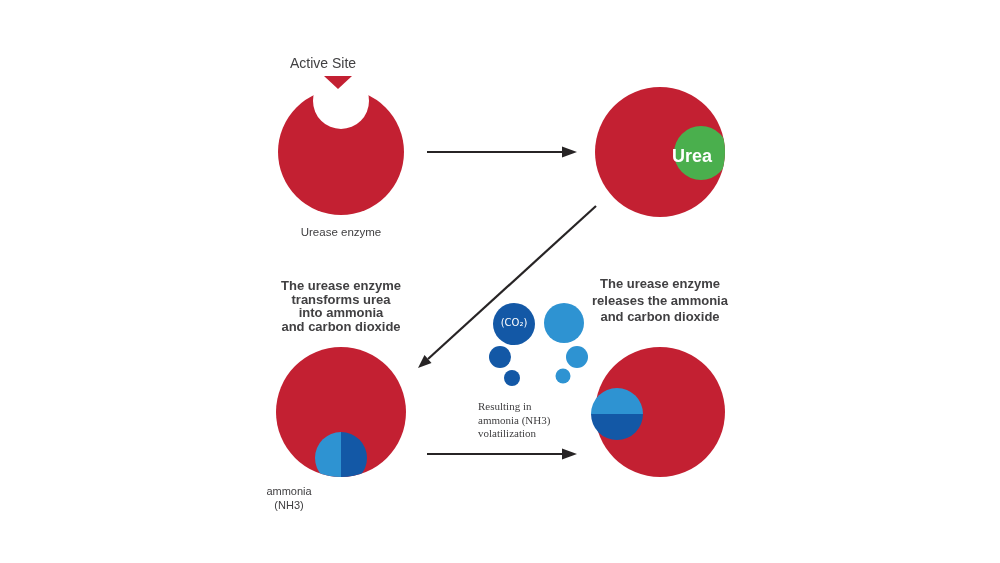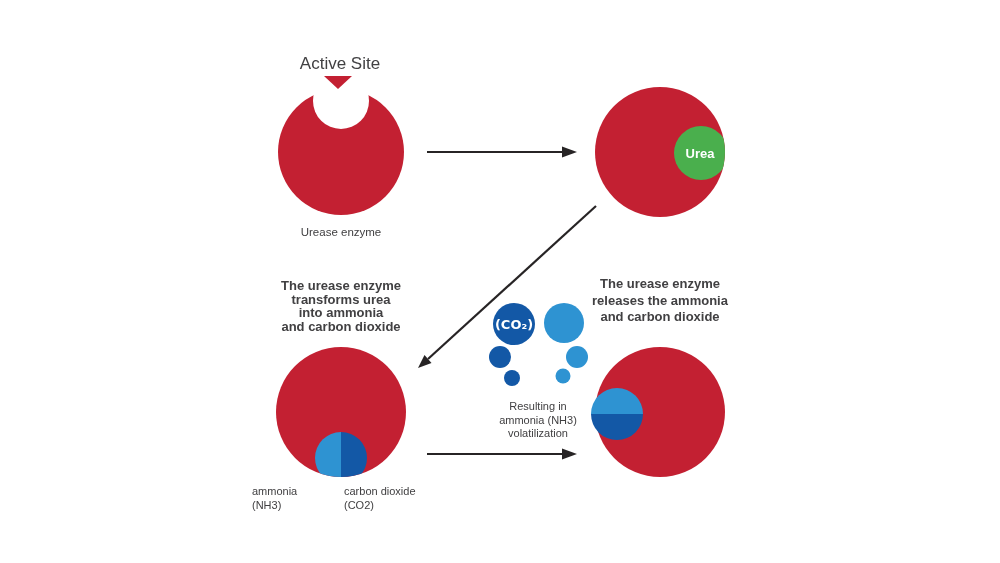--- a/index.html
+++ b/index.html
@@ -32,37 +32,37 @@
   .small-label {
     font-weight: 400;
     font-size: 11px;
     line-height: 13.5px;
     color: #414042;
   }
   .caption-step2 { left: 560px; top: 42px;  width: 200px; line-height: 15px; }
   .caption-step3 { left: 241px; top: 279px; width: 200px; line-height: 13.5px; }
   .caption-step4 { left: 560px; top: 276px; width: 200px; line-height: 16.5px; }
 
-  .active-site-label   { left: 290px; top: 57px;  width: 100px; text-align: center; font-size: 17px; }
+  .active-site-label   { left: 290px; top: 57px;  width: 100px; text-align: left; font-size: 14px; }
   .urease-enzyme-label { left: 279px; top: 226px; width: 124px; text-align: center; font-size: 11.5px; }
 
   .urea-label {
     left: 672px; top: 146px; width: 56px;
-    text-align: center; font-weight: 700; font-size: 13px; color: #ffffff;
+    font-weight: 700; font-size: 18px; color: #ffffff;
   }
   .bubble-label {
-    width: 56px; text-align: center; font-weight: 700; font-size: 13px; color: #ffffff;
+    width: 56px; text-align: center; font-weight: 400; font-size: 10px; color: #ffffff;
     font-family: "DejaVu Sans", sans-serif;
   }
   .bubble-co2 { left: 486px; top: 317px; }
   .bubble-nh3 { left: 536px; top: 316px; margin-left: 43px; }
 
-  .volatilization-note { left: 478px; top: 400px; width: 120px; text-align: center; }
+  .volatilization-note { left: 478px; top: 400px; width: 120px; text-align: left; font-family: Liberation Serif, serif; }
 
-  .ammonia-label        { left: 252px; top: 485px; width: 100px; text-align: left; }
+  .ammonia-label        { left: 239px; top: 485px; width: 100px; text-align: center; }
   .carbon-dioxide-label { left: 344px; top: 485px; width: 110px; text-align: left; }
 </style>
 </head>
 <body>
 
 <div class="canvas">
 
   <svg class="layer" width="1000" height="563" viewBox="0 0 1000 563">
     <defs>
       <clipPath id="clipTopRight">
@@ -135,16 +135,14 @@
 ammonia (NH3)
 volatilization</div>
 
   <div class="txt caption caption-step4">The urease enzyme
 releases the ammonia
 and carbon dioxide</div>
 
   <div class="txt ammonia-label small-label">ammonia
 (NH3)</div>
 
-  <div class="txt carbon-dioxide-label small-label">carbon dioxide
-(CO2)</div>
 
 </div>
 
 </body></html>

